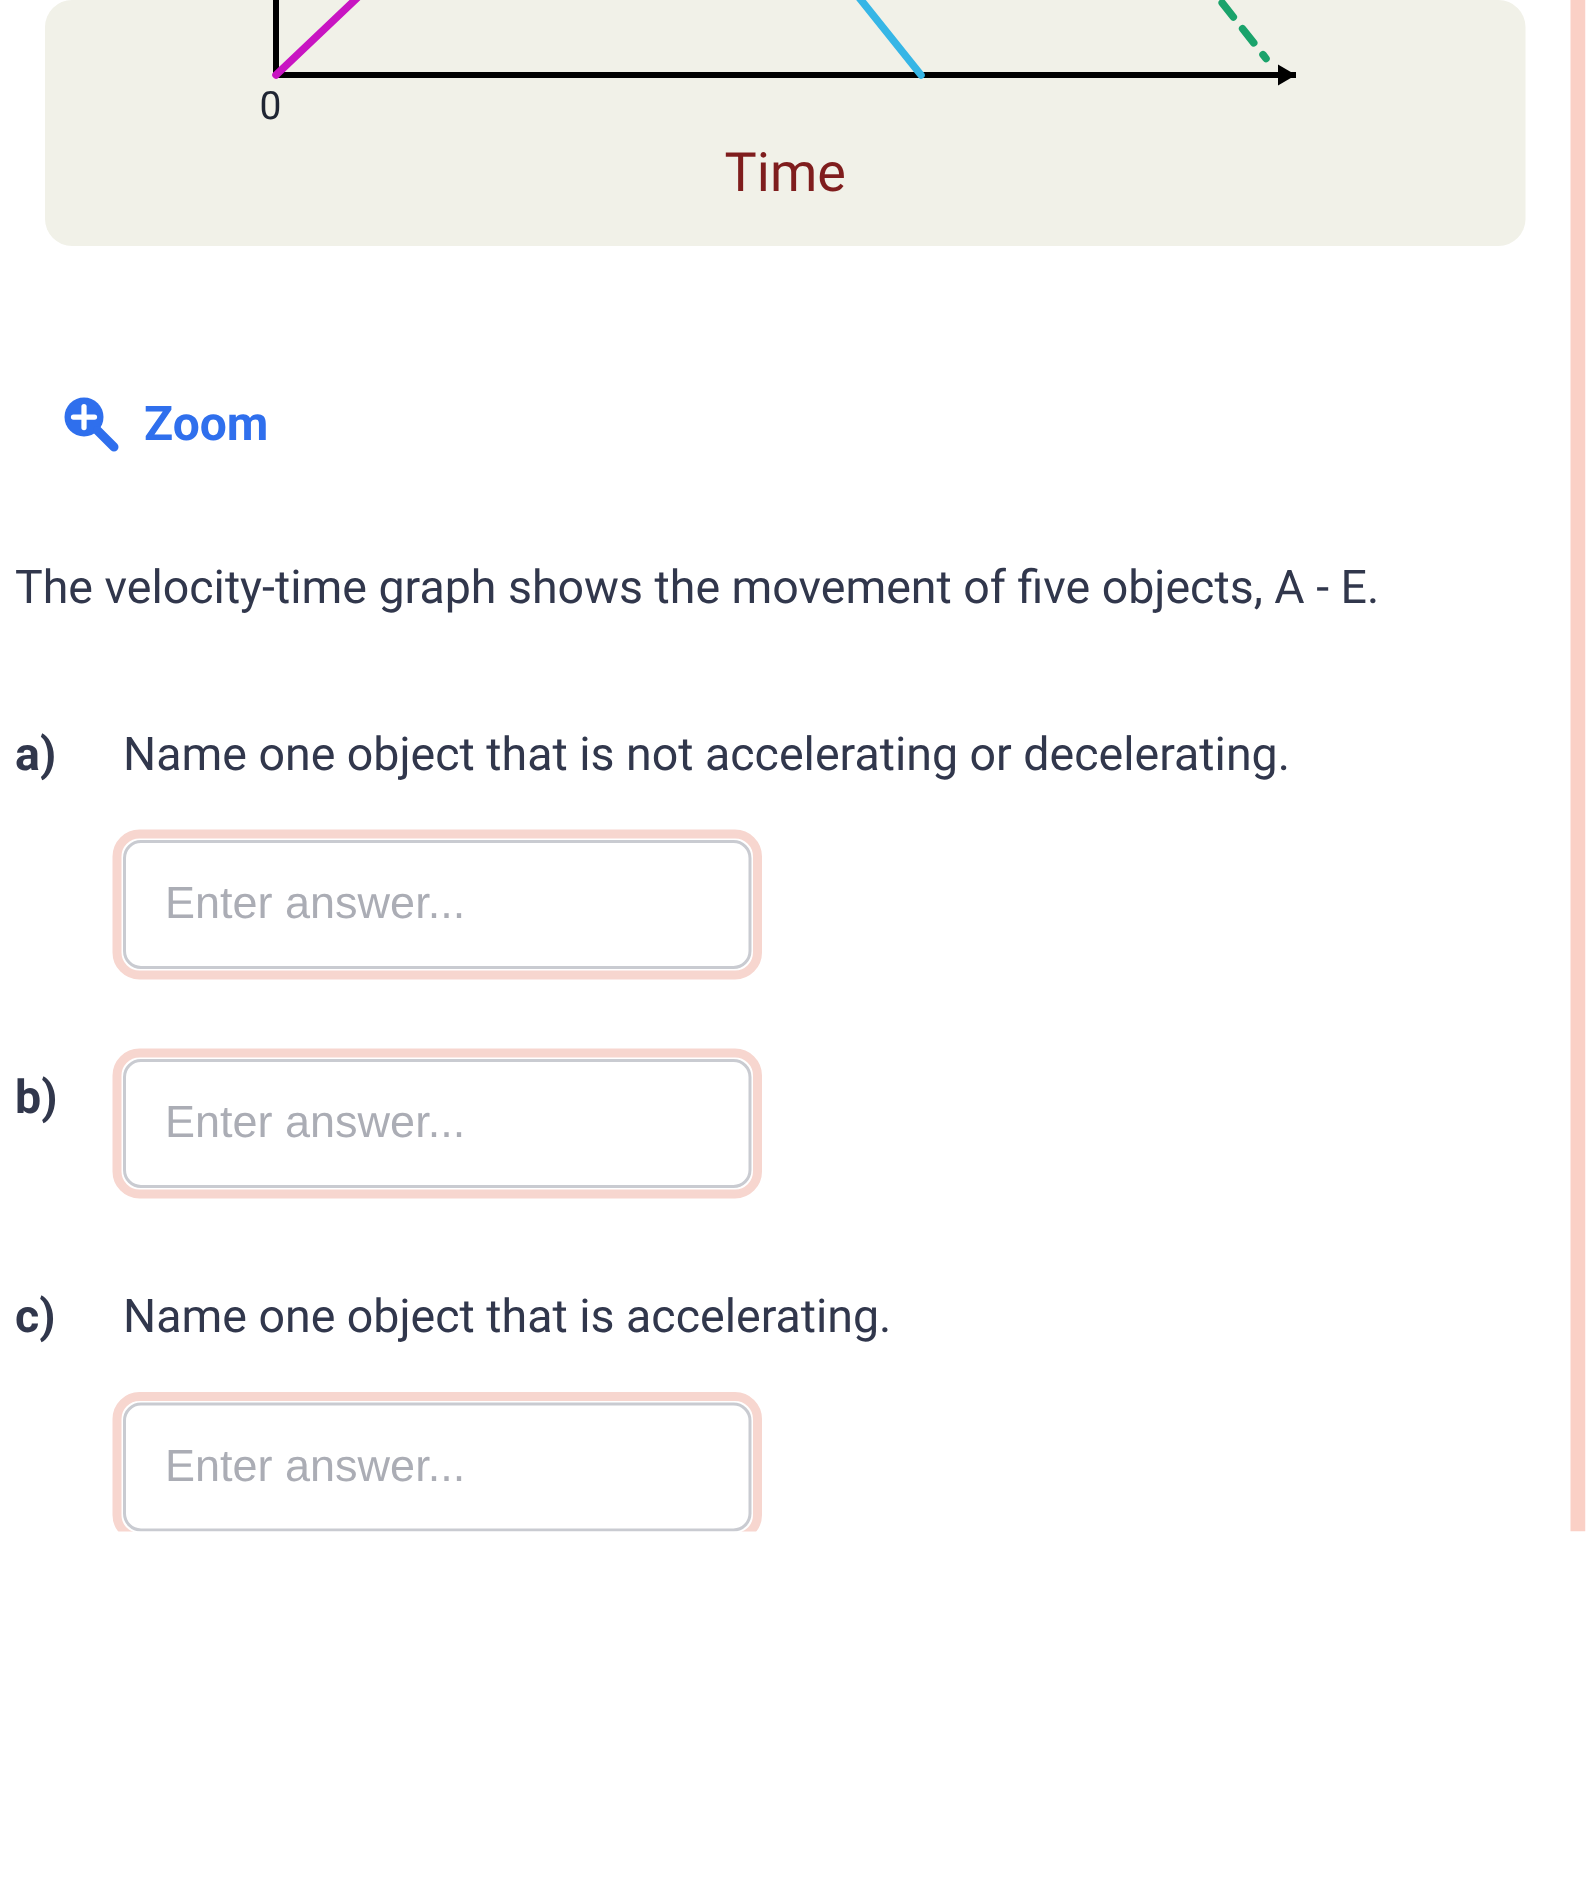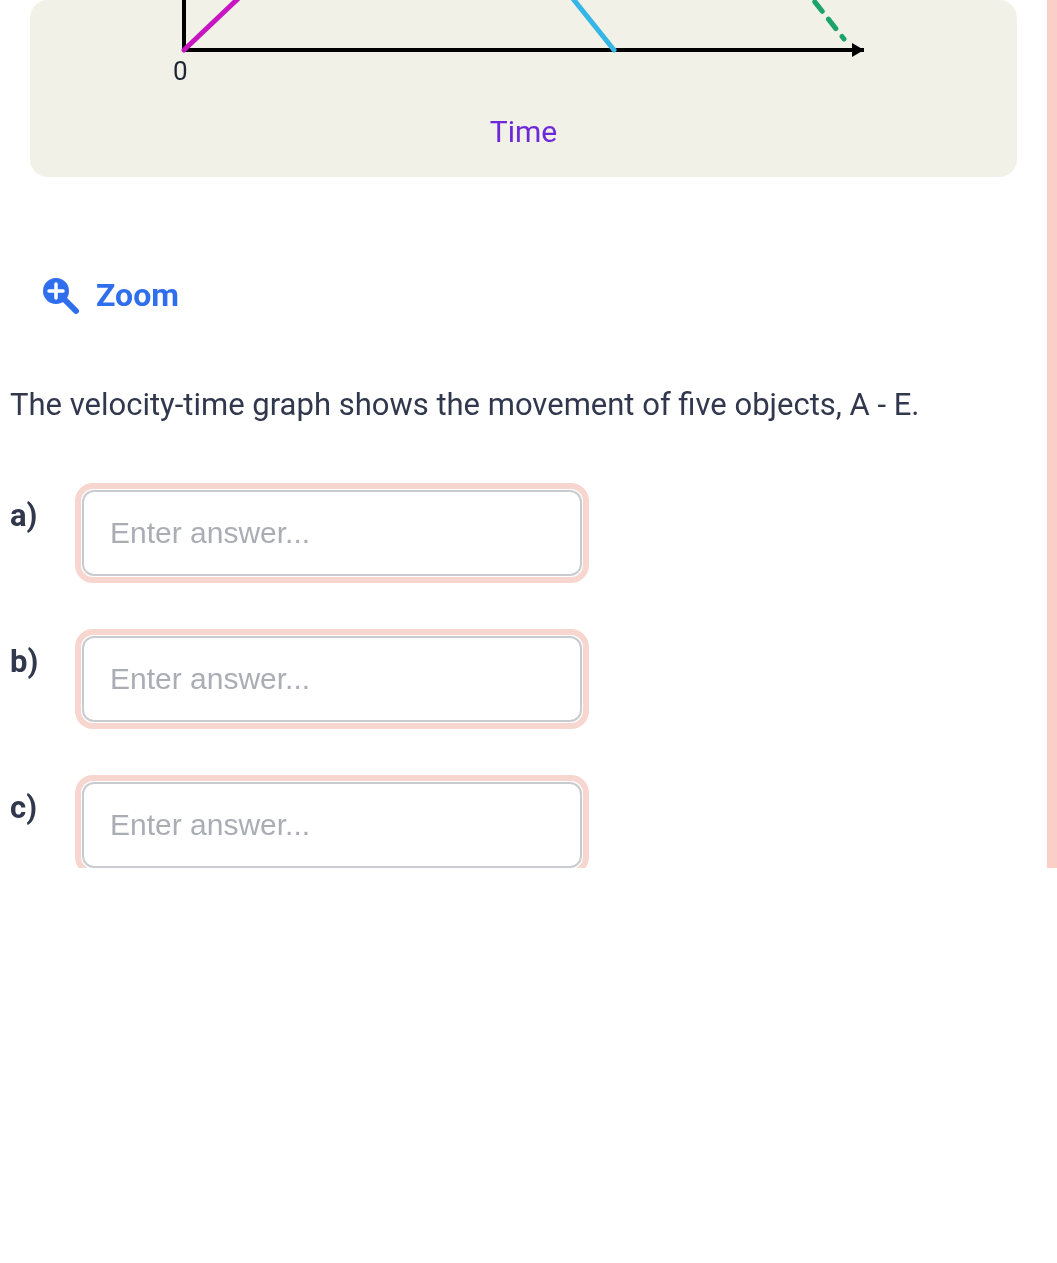--- a/index.html
+++ b/index.html
@@ -29,23 +29,23 @@
       position: relative;
       overflow: hidden;
     }
     .graph-area {
       margin: 0 auto;
       width: 720px;
       position: relative;
     }
     .axis-label-x {
       text-align: center;
-      font-size: 30px;
-      color: #6d28d9;
-      margin-top: 20px;
+      font-size: 36px;
+      color: #7f1d1d;
+      margin-top: 0;
     }
     .origin-label {
       position: absolute;
       left: 143px;
       top: 56px;
       font-size: 26px;
       color: #1f2533;
     }
     .zoom-block {
       margin-top: 92px;
@@ -81,21 +81,21 @@
     }
     .answer-wrap::before {
       content: "";
       position: absolute;
       inset: -7px;
       border: 6px solid #f7d6cf;
       border-radius: 18px;
       pointer-events: none;
     }
     .answer-input {
-      width: 500px;
+      width: 419px;
       height: 86px;
       border: 2px solid #c9cbd1;
       border-radius: 12px;
       font-size: 30px;
       padding: 0 26px;
       color: #31374c;
       background: #fff;
       outline: none;
     }
     .answer-input::placeholder {
@@ -138,38 +138,40 @@
       <span>Zoom</span>
     </div>
 
     <p class="description">The velocity-time graph shows the movement of five objects, A - E.</p>
 
     <div class="q-list">
 
       <div class="q-item">
         <div class="q-label">a)</div>
         <div class="q-body">
+          <div class="q-text">Name one object that is not accelerating or decelerating.</div>
           <div class="answer-wrap">
             <input class="answer-input" type="text" placeholder="Enter answer..." style="">
           </div>
         </div>
       </div>
 
       <div class="q-item">
         <div class="q-label">b)</div>
         <div class="q-body">
           <div class="answer-wrap">
             <input class="answer-input" type="text" placeholder="Enter answer..." style="">
           </div>
         </div>
       </div>
 
       <div class="q-item" style="margin-bottom:0;">
         <div class="q-label">c)</div>
         <div class="q-body">
+          <div class="q-text">Name one object that is accelerating.</div>
           <div class="answer-wrap">
             <input class="answer-input" type="text" placeholder="Enter answer..." style="">
           </div>
         </div>
       </div>
 
     </div>
   </div>
 </div>
 

